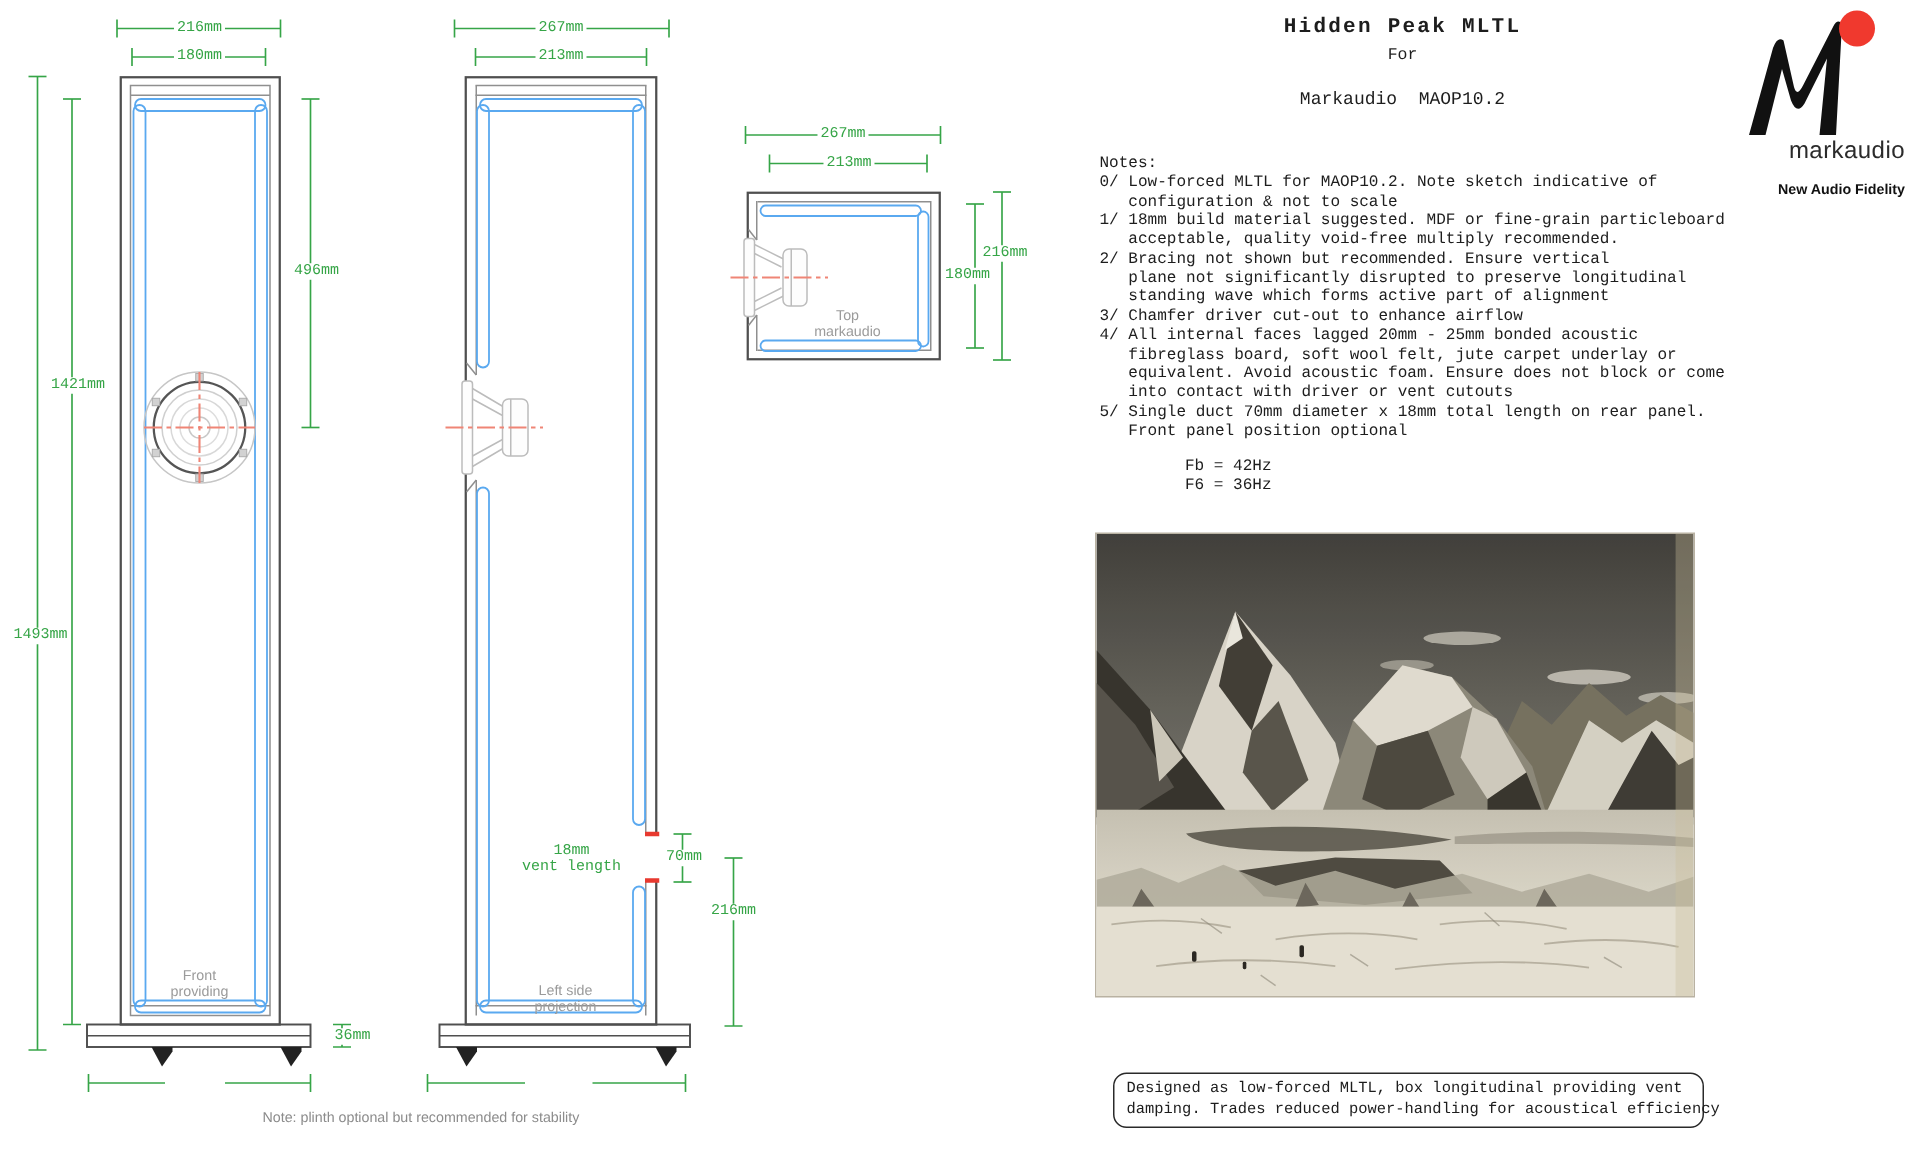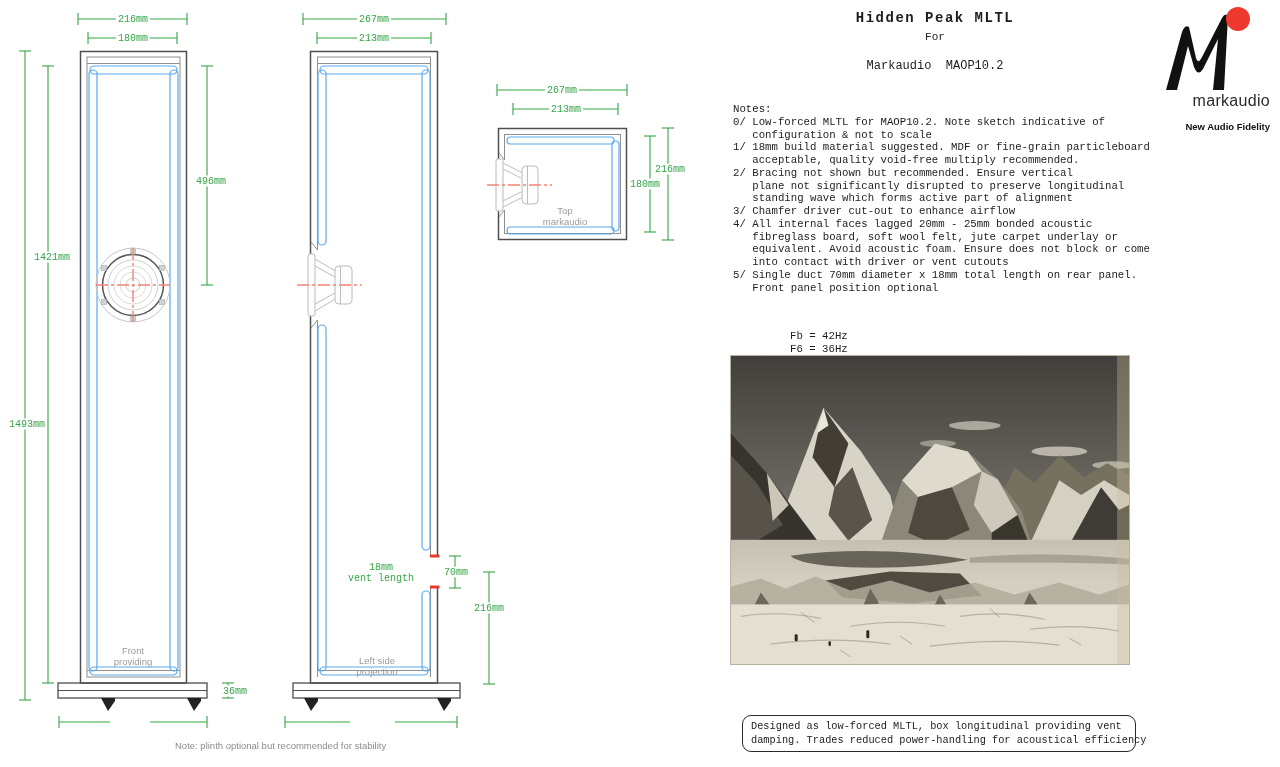--- a/index.html
+++ b/index.html
@@ -15,21 +15,21 @@
        color:#9b9b9b;white-space:pre-line;text-align:center;line-height:11px;}
   .plinth-note{position:absolute;font:9.5px "Liberation Sans",sans-serif;color:#8c8c8c;white-space:pre;}
   
   .title-block{position:absolute;left:745px;top:10px;width:380px;text-align:center;color:#1d1d1d;}
   .title-line1{font:bold 14px "Liberation Mono",monospace;letter-spacing:1.5px;white-space:pre;}
   .title-line2{font:11px "Liberation Mono",monospace;margin-top:5px;white-space:pre;}
   .title-line3{font:12px "Liberation Mono",monospace;margin-top:16px;white-space:pre;}
   .notes{position:absolute;left:733px;top:103px;font:10.7px "Liberation Mono",monospace;
          line-height:12.75px;color:#1d1d1d;white-space:pre;}
   .tuning{position:absolute;left:790px;top:305px;font:10.7px "Liberation Mono",monospace;
-         line-height:12.75px;color:#1d1d1d;white-space:pre;margin-top:25px;}
+         line-height:12.75px;color:#1d1d1d;white-space:pre;}
   .footer-box{position:absolute;left:742px;top:715px;width:376px;border:1.4px solid #2a2a2a;
          border-radius:9px;padding:4px 8px;font:10.3px "Liberation Mono",monospace;line-height:13.5px;
          color:#1d1d1d;white-space:pre;background:#fff;}
   
   .logo{position:absolute;left:1158px;top:6px;width:112px;text-align:right;}
   .logo-brand{font:16px "Liberation Sans",sans-serif;color:#2b2b2b;letter-spacing:.3px;margin-top:-2px;}
   .logo-tagline{font:bold 9.5px "Liberation Sans",sans-serif;color:#111;margin-top:11px;}
   .photo{position:absolute;left:730px;top:355px;width:400px;height:310px;border:1px solid #b9b2a2;box-sizing:border-box;}
 </style>
 </head>

